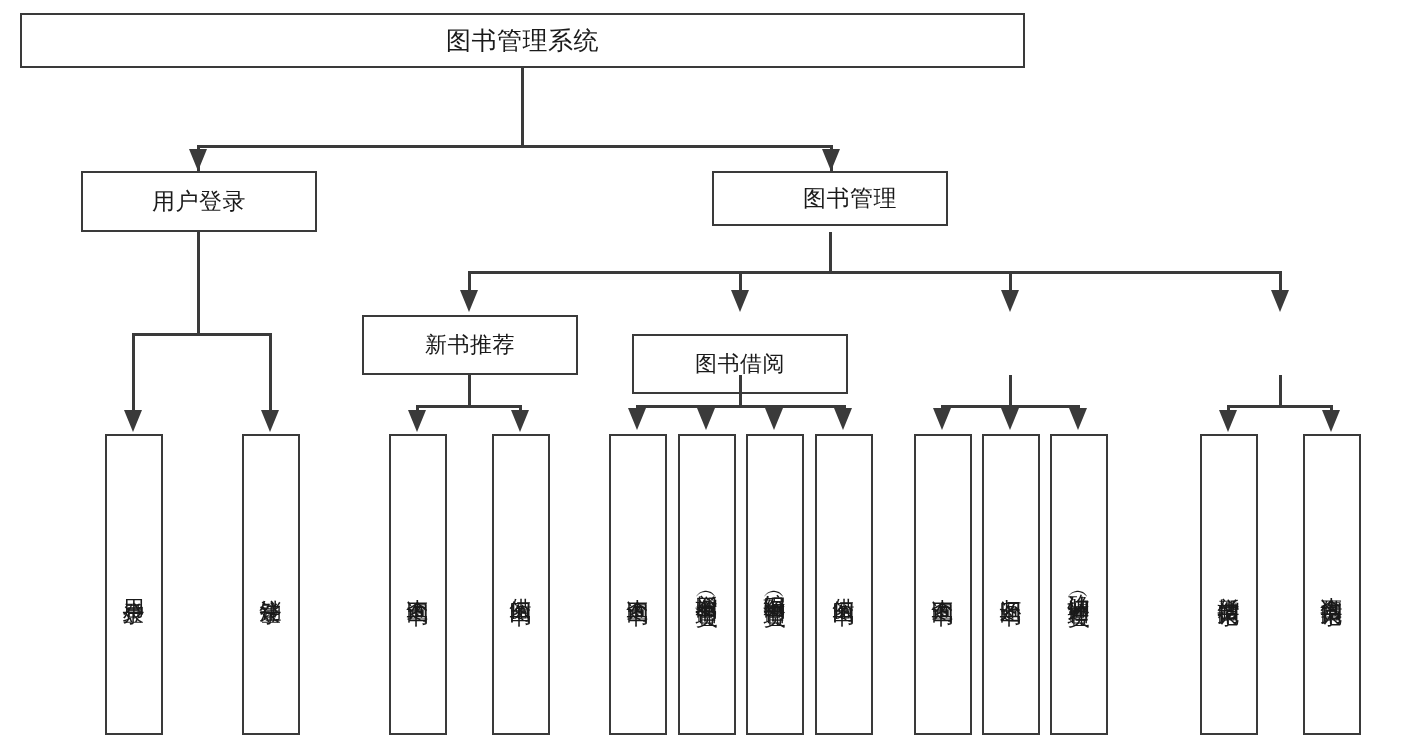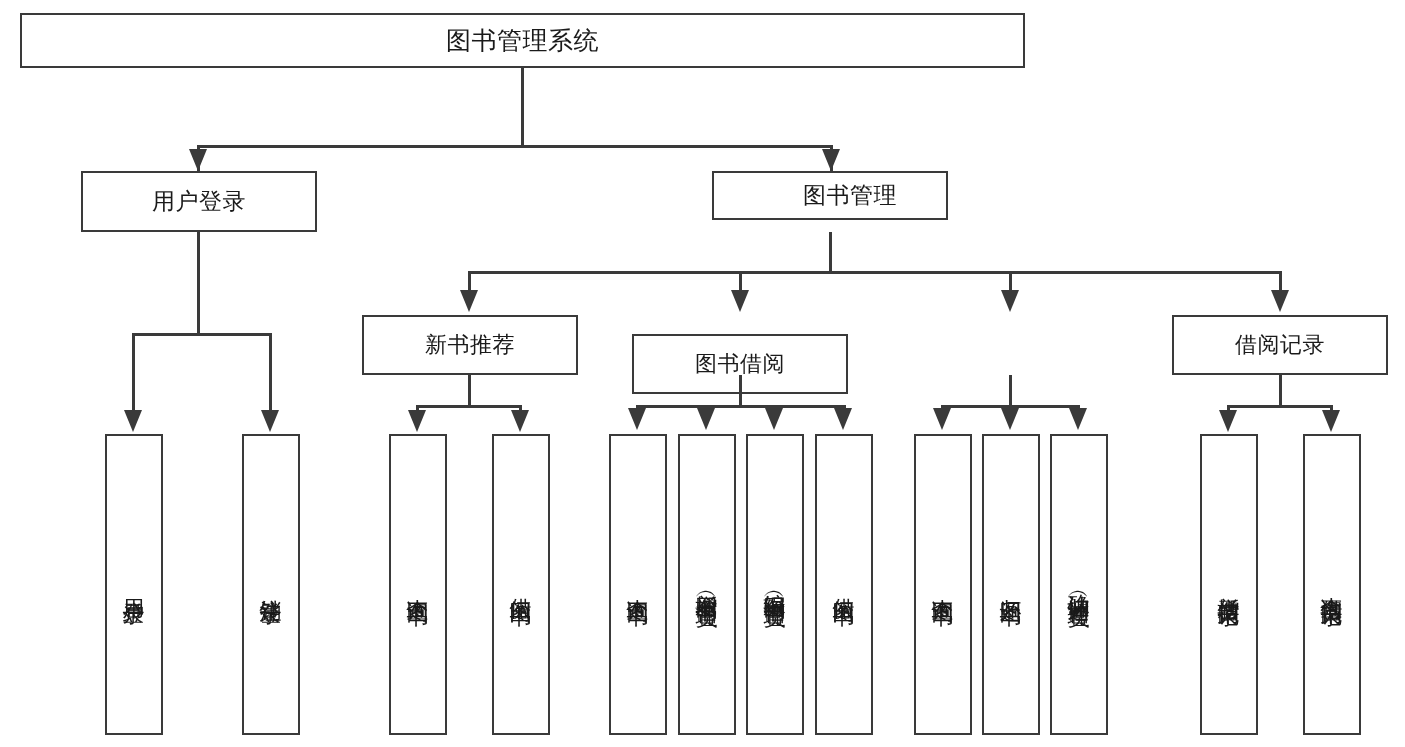--- a/index.html
+++ b/index.html
@@ -93,21 +93,21 @@
   <div class="edge h" style="left:197px; top:145px; width:636px; height:3px;"></div>
 
   <div class="edge v" style="left:197px; top:145px; width:3px; height:26px;"></div>
   <div class="arrow" style="left:189px; top:149px;"></div>
   <div class="edge v" style="left:830px; top:145px; width:3px; height:26px;"></div>
   <div class="arrow" style="left:822px; top:149px;"></div>
 
   <div class="node lvl2 horiz" style="left:81px; top:171px; width:236px; height:61px;">
     <span class="label">用户登录</span>
   </div>
-  <div class="node lvl2 horiz" style="left:712px; top:171px; width:236px; height:49px;padding-left:40px;">
+  <div class="node lvl2 horiz" style="left:712px; top:171px; width:236px; height:55px;padding-left:40px;">
     <span class="label">图书管理</span>
   </div>
 
   <div class="edge v" style="left:197px; top:232px; width:3px; height:103px;"></div>
   <div class="edge h" style="left:132px; top:333px; width:139px; height:3px;"></div>
   <div class="edge v" style="left:132px; top:333px; width:3px; height:88px;"></div>
   <div class="arrow" style="left:124px; top:410px;"></div>
   <div class="edge v" style="left:269px; top:333px; width:3px; height:88px;"></div>
   <div class="arrow" style="left:261px; top:410px;"></div>
 
@@ -128,23 +128,20 @@
   <div class="edge v" style="left:1009px; top:271px; width:3px; height:26px;"></div>
   <div class="arrow" style="left:1001px; top:290px;"></div>
   <div class="edge v" style="left:1279px; top:271px; width:3px; height:26px;"></div>
   <div class="arrow" style="left:1271px; top:290px;"></div>
 
   <div class="node lvl3 horiz" style="left:362px; top:315px; width:216px; height:60px;">
     <span class="label">新书推荐</span>
   </div>
   <div class="node lvl3 horiz" style="left:632px; top:315px; width:216px; height:60px;margin-top:19px;">
     <span class="label">图书借阅</span>
-  </div>
-  <div class="node lvl3 horiz" style="left:1172px; top:315px; width:216px; height:60px;">
-    <span class="label">借阅记录</span>
   </div>
 
   <div class="edge v" style="left:468px; top:375px; width:3px; height:32px;"></div>
   <div class="edge h" style="left:416px; top:405px; width:106px; height:3px;"></div>
   <div class="edge v" style="left:416px; top:405px; width:3px; height:16px;"></div>
   <div class="arrow" style="left:408px; top:410px;"></div>
   <div class="edge v" style="left:519px; top:405px; width:3px; height:16px;"></div>
   <div class="arrow" style="left:511px; top:410px;"></div>
 
   <div class="node leaf" style="left:389px; top:434px; width:58px; height:301px;">

